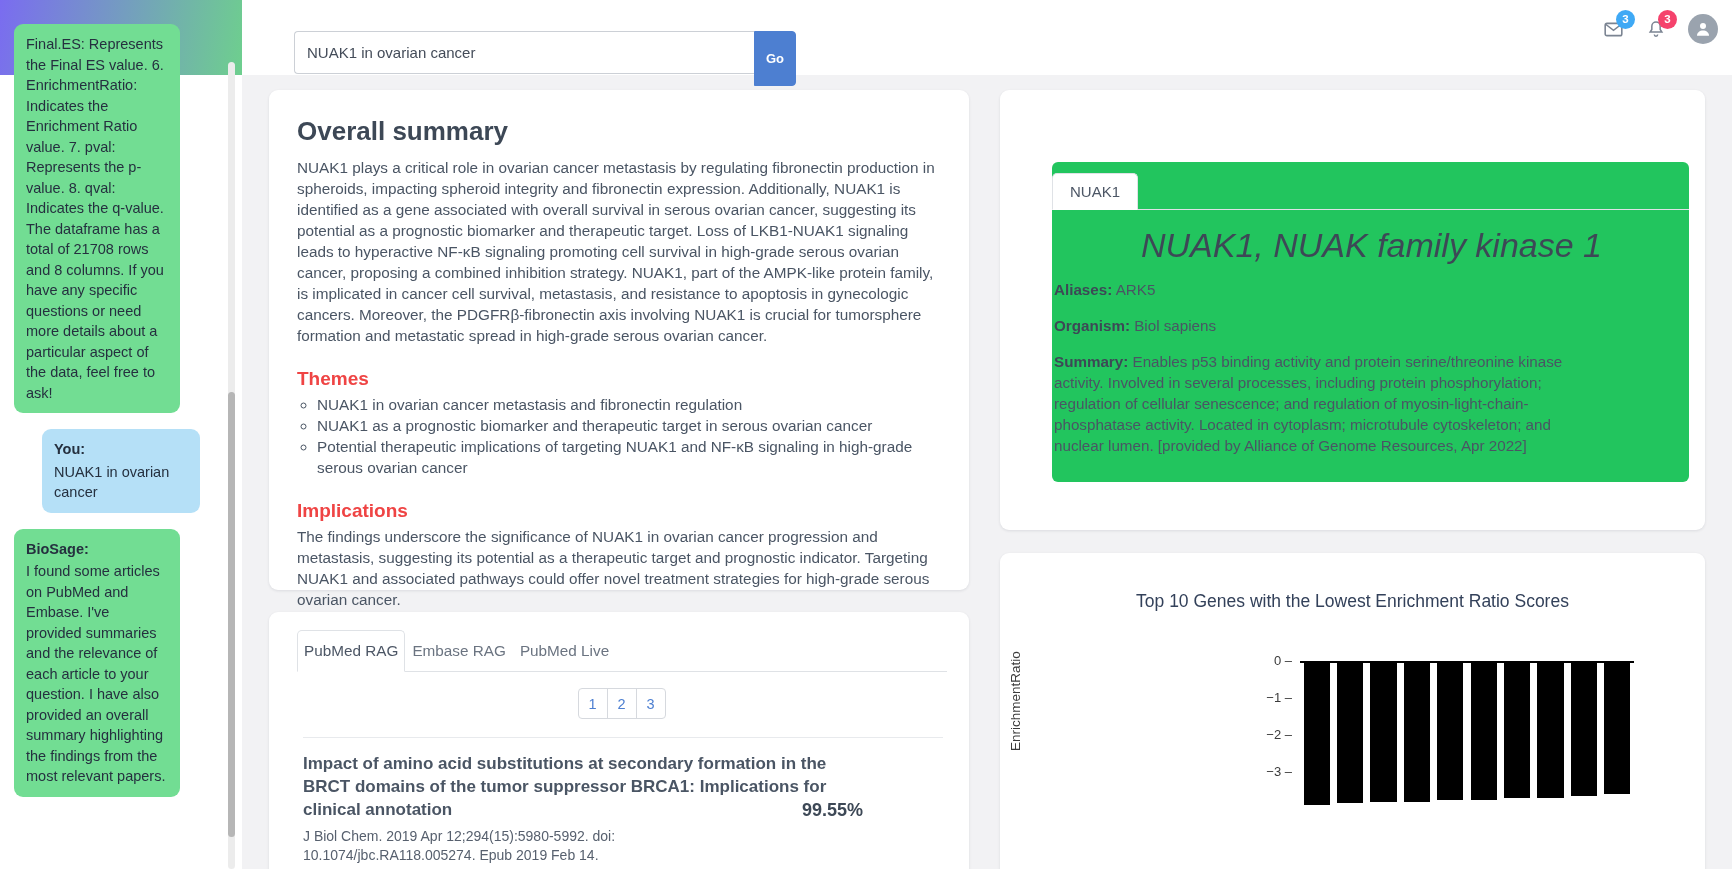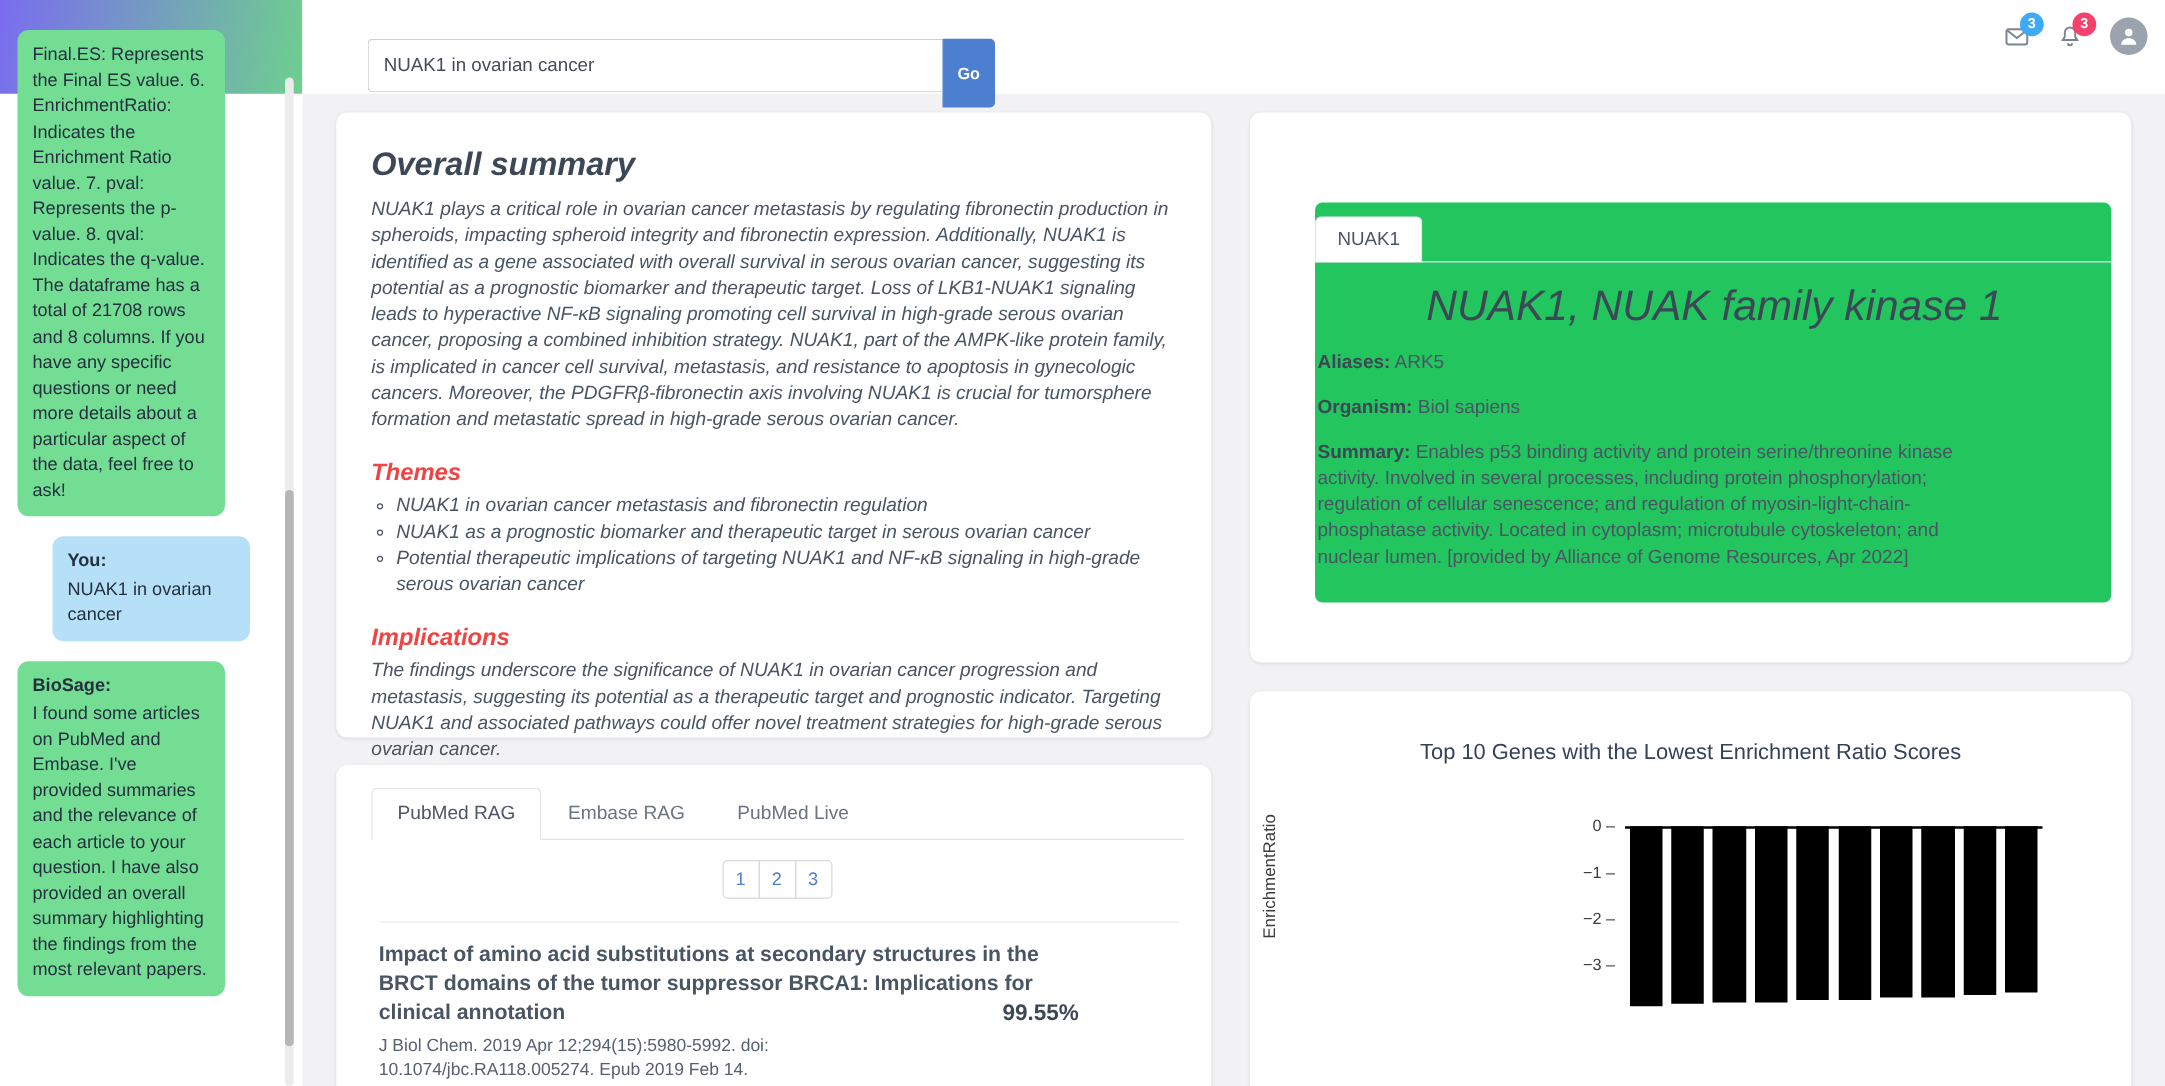--- a/index.html
+++ b/index.html
@@ -133,21 +133,20 @@
     background: #fff;
     border-radius: 9px;
     box-shadow: 0 1px 3px rgba(20,30,50,0.10);
   }
 
   
   #summary-card {
     position: absolute; left: 27px; top: 15px;
     width: 700px; height: 500px;
     padding: 26px 26px 10px 28px;
-    font-style: italic;
   }
   #summary-card h1 {
     margin: 0 0 10px 0;
     font-size: 26px; font-weight: bold; color: #3d4856;
   }
   .para {
     font-size: 15.3px; line-height: 21px; color: #4a5564;
     margin: 0;
   }
   #summary-card h2 {
@@ -158,21 +157,21 @@
   #themes li { font-size: 15.3px; line-height: 21px; color: #4a5564; list-style: circle; }
 
   #rag-card {
     position: absolute; left: 27px; top: 537px;
     width: 700px; height: 300px;
     padding: 18px 22px 0 28px;
     overflow: hidden;
   }
   #tabs { display: flex; border-bottom: 1px solid #dfe2e6; }
   .tab {
-    padding: 11px 20px;
+    padding: 11px 6px;
     font-size: 15.3px;
     color: #6b7481;
     cursor: pointer;
     border: 1px solid transparent;
     border-radius: 5px 5px 0 0;
     margin-bottom: -1px;
   }
   .tab.active {
     color: #4c5665;
     background: #fff;
@@ -368,21 +367,21 @@
         <div class="tab">PubMed Live</div>
       </div>
 
       <div id="pager">
         <div class="pg">1</div>
         <div class="pg">2</div>
         <div class="pg">3</div>
       </div>
 
       <div id="article">
-        <div id="article-title">Impact of amino acid substitutions at secondary structures in the BRCT domains of the tumor suppressor BRCA1: Implications for clinical annotation</div>
+        <div id="article-title">Impact of amino acid substitutions at secondary formation in the BRCT domains of the tumor suppressor BRCA1: Implications for clinical annotation</div>
         <div id="article-meta">J Biol Chem. 2019 Apr 12;294(15):5980-5992. doi: 10.1074/jbc.RA118.005274. Epub 2019 Feb 14.</div>
         <div id="article-score">99.55%</div>
       </div>
     </div>
 
     <div class="card" id="gene-card">
       <div id="gene-inner">
         <div id="gene-tabrow">
           <div class="gene-tab">NUAK1</div>
         </div>

